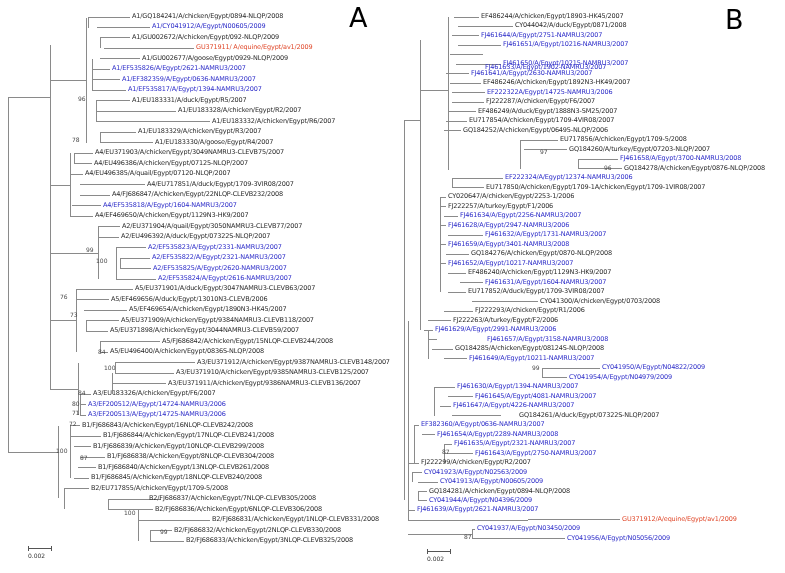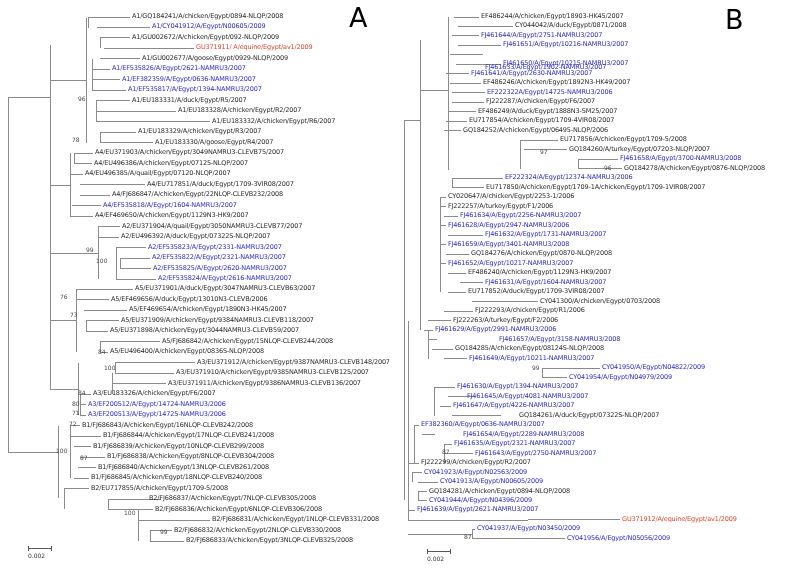--- a/index.html
+++ b/index.html
@@ -296,31 +296,31 @@
         <span class="leaf blue" style="left: 56px; top: 240.76px;">FJ461659/A/Egypt/3401-NAMRU3/2008</span>
         <span class="leaf black" style="left: 79px; top: 250.25px;">GQ184276/A/chicken/Egypt/0870-NLQP/2008</span>
         <span class="leaf blue" style="left: 56px; top: 259.74px;">FJ461652/A/Egypt/10217-NAMRU3/2007</span>
         <span class="leaf black" style="left: 76px; top: 269.23px;">EF486240/A/chicken/Egypt/1129N3-HK9/2007</span>
         <span class="leaf blue" style="left: 93px; top: 278.72px;">FJ461631/A/Egypt/1604-NAMRU3/2007</span>
         <span class="leaf black" style="left: 76px; top: 288.21px;">EU717852/A/duck/Egypt/1709-3VIR08/2007</span>
         <span class="leaf black" style="left: 148px; top: 297.7px;">CY041300/A/chicken/Egypt/0703/2008</span>
         <span class="leaf black" style="left: 83px; top: 307.19px;">FJ222293/A/chicken/Egypt/R1/2006</span>
         <span class="leaf black" style="left: 61px; top: 316.68px;">FJ222263/A/turkey/Egypt/F2/2006</span>
         <span class="leaf blue" style="left: 43px; top: 326.17px;">FJ461629/A/Egypt/2991-NAMRU3/2006</span>
-        <span class="leaf blue" style="left: 59px; top: 335.66px; padding-left: 48px;">FJ461657/A/Egypt/3158-NAMRU3/2008</span>
+        <span class="leaf blue" style="left: 47px; top: 335.66px; padding-left: 48px;">FJ461657/A/Egypt/3158-NAMRU3/2008</span>
         <span class="leaf black" style="left: 63px; top: 345.15px;">GQ184285/A/chicken/Egypt/08124S-NLQP/2008</span>
         <span class="leaf blue" style="left: 77px; top: 354.64px;">FJ461649/A/Egypt/10211-NAMRU3/2007</span>
         <span class="leaf blue" style="left: 210px; top: 364.13px;">CY041950/A/Egypt/N04822/2009</span>
         <span class="leaf blue" style="left: 177px; top: 373.62px;">CY041954/A/Egypt/N04979/2009</span>
         <span class="leaf blue" style="left: 65px; top: 383.11px;">FJ461630/A/Egypt/1394-NAMRU3/2007</span>
-        <span class="leaf blue" style="left: 75px; top: 392.6px;">FJ461645/A/Egypt/4081-NAMRU3/2007</span>
+        <span class="leaf blue" style="left: 83px; top: 392.6px;">FJ461645/A/Egypt/4081-NAMRU3/2007</span>
         <span class="leaf blue" style="left: 61px; top: 402.09px;">FJ461647/A/Egypt/4226-NAMRU3/2007</span>
         <span class="leaf black" style="left: 111px; top: 411.58px; padding-left: 16px;">GQ184261/A/duck/Egypt/07322S-NLQP/2007</span>
         <span class="leaf blue" style="left: 29px; top: 421.07px;">EF382360/A/Egypt/0636-NAMRU3/2007</span>
-        <span class="leaf blue" style="left: 45px; top: 430.56px; margin-left: 26px;">FJ461654/A/Egypt/2289-NAMRU3/2008</span>
+        <span class="leaf blue" style="left: 45px; top: 430.56px;">FJ461654/A/Egypt/2289-NAMRU3/2008</span>
         <span class="leaf blue" style="left: 62px; top: 440.05px;">FJ461635/A/Egypt/2321-NAMRU3/2007</span>
         <span class="leaf blue" style="left: 83px; top: 449.54px;">FJ461643/A/Egypt/2750-NAMRU3/2007</span>
         <span class="leaf black" style="left: 29px; top: 459.03px;">FJ222299/A/chicken/Egypt/R2/2007</span>
         <span class="leaf blue" style="left: 32px; top: 468.52px;">CY041923/A/Egypt/N02563/2009</span>
         <span class="leaf blue" style="left: 48px; top: 478.01px;">CY041913/A/Egypt/N00605/2009</span>
         <span class="leaf black" style="left: 37px; top: 487.5px;">GQ184281/A/chicken/Egypt/0894-NLQP/2008</span>
         <span class="leaf blue" style="left: 37px; top: 496.99px;">CY041944/A/Egypt/N04396/2009</span>
         <span class="leaf blue" style="left: 25px; top: 506.48px;">FJ461639/A/Egypt/2621-NAMRU3/2007</span>
         <span class="leaf red" style="left: 230px; top: 515.97px;">GU371912/A/equine/Egypt/av1/2009</span>
         <span class="leaf blue" style="left: 85px; top: 525.46px;">CY041937/A/Egypt/N03450/2009</span>

